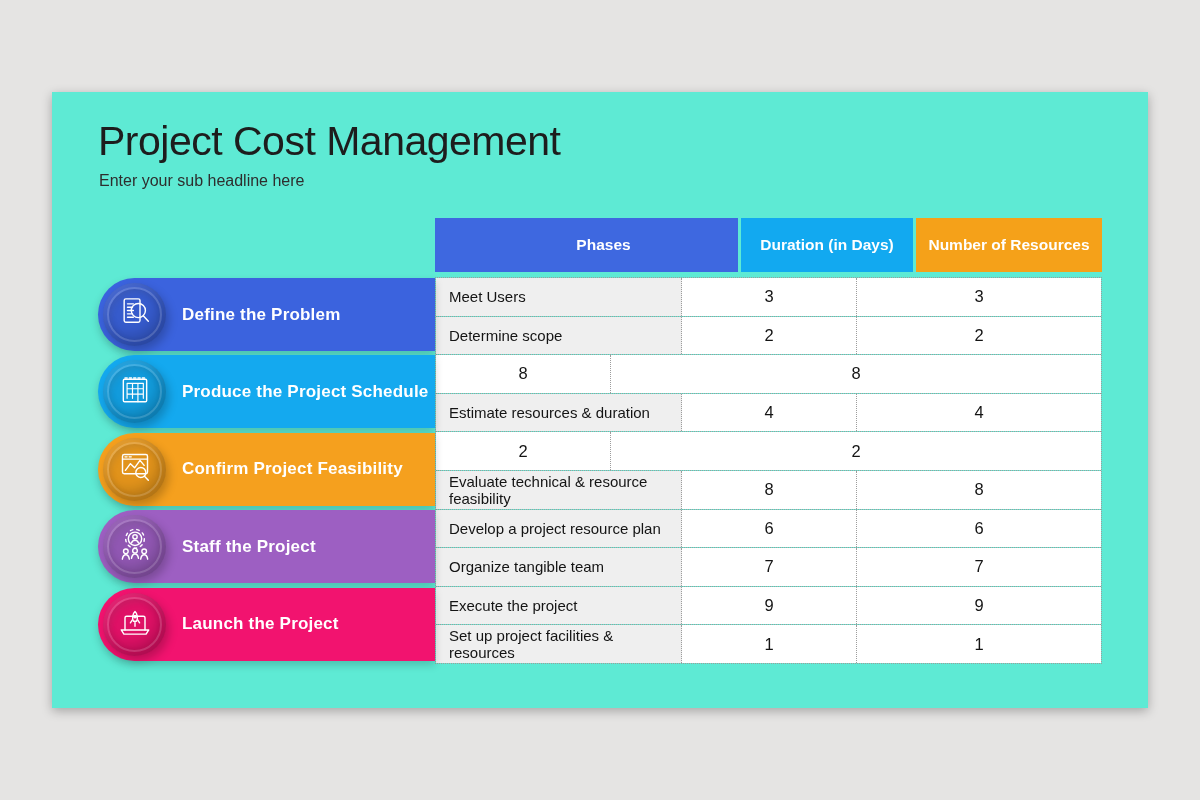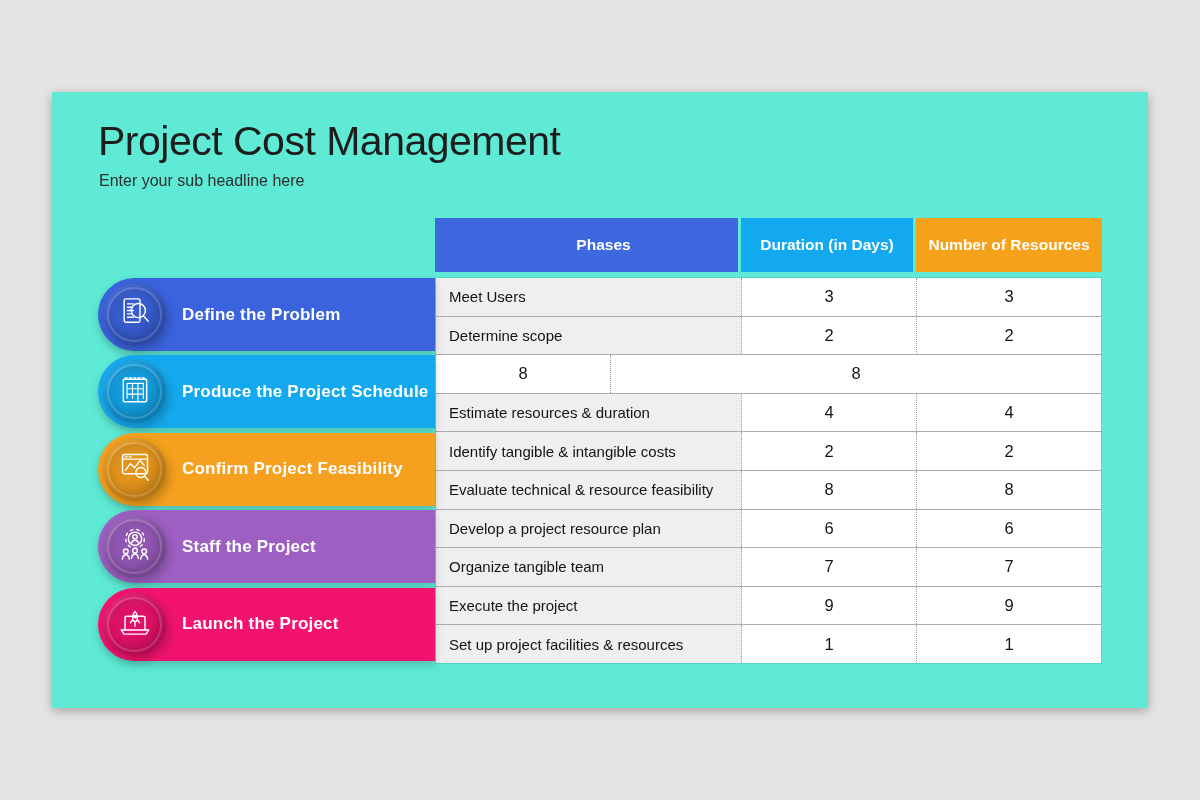--- a/index.html
+++ b/index.html
@@ -32,21 +32,21 @@
   .th3 { width:186px; }
 
   .tbody {
     margin-top:5px; height:387px; display:flex; flex-direction:column;
     border:1px dotted #9c9c9c;
   }
   .tr { flex:1; display:flex; border-bottom:1px dotted #9c9c9c; }
   .tr:last-child { border-bottom:none; }
   .td { display:flex; align-items:center; }
   .td-phase {
-    width:306px; background:#efefef; border-right:1px dotted #9c9c9c;
+    width:246px; background:#efefef; border-right:1px dotted #9c9c9c;
     padding-left:13px; font-size:15px; color:#141414;
   }
   .td-num {
     width:175px; justify-content:center; border-right:1px dotted #9c9c9c;
     font-size:16.5px; color:#141414; background:#ffffff;
   }
   .td-last { flex:1; border-right:none; }
 
   
   .pill {
@@ -101,21 +101,20 @@
         <div class="tr">
     <div class="td td-num">8</div>
     <div class="td td-num td-last">8</div>
   </div>
         <div class="tr">
     <div class="td td-phase">Estimate resources &amp; duration</div>
     <div class="td td-num">4</div>
     <div class="td td-num td-last">4</div>
   </div>
         <div class="tr">
-    <div class="td td-phase">Identify tangible &amp; intangible costs</div>
     <div class="td td-num">2</div>
     <div class="td td-num td-last">2</div>
   </div>
         <div class="tr">
     <div class="td td-phase">Evaluate technical &amp; resource feasibility</div>
     <div class="td td-num">8</div>
     <div class="td td-num td-last">8</div>
   </div>
         <div class="tr">
     <div class="td td-phase">Develop a project resource plan</div>

